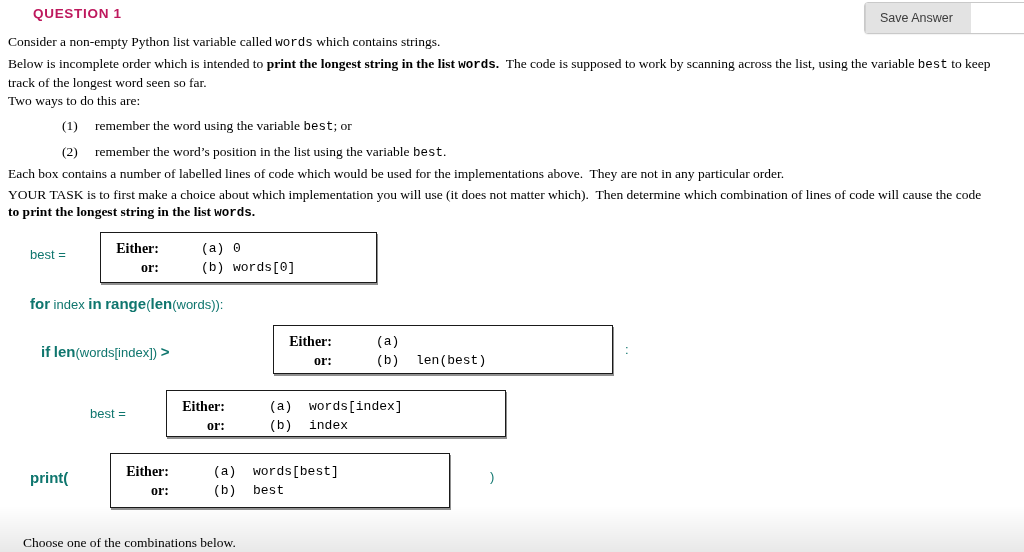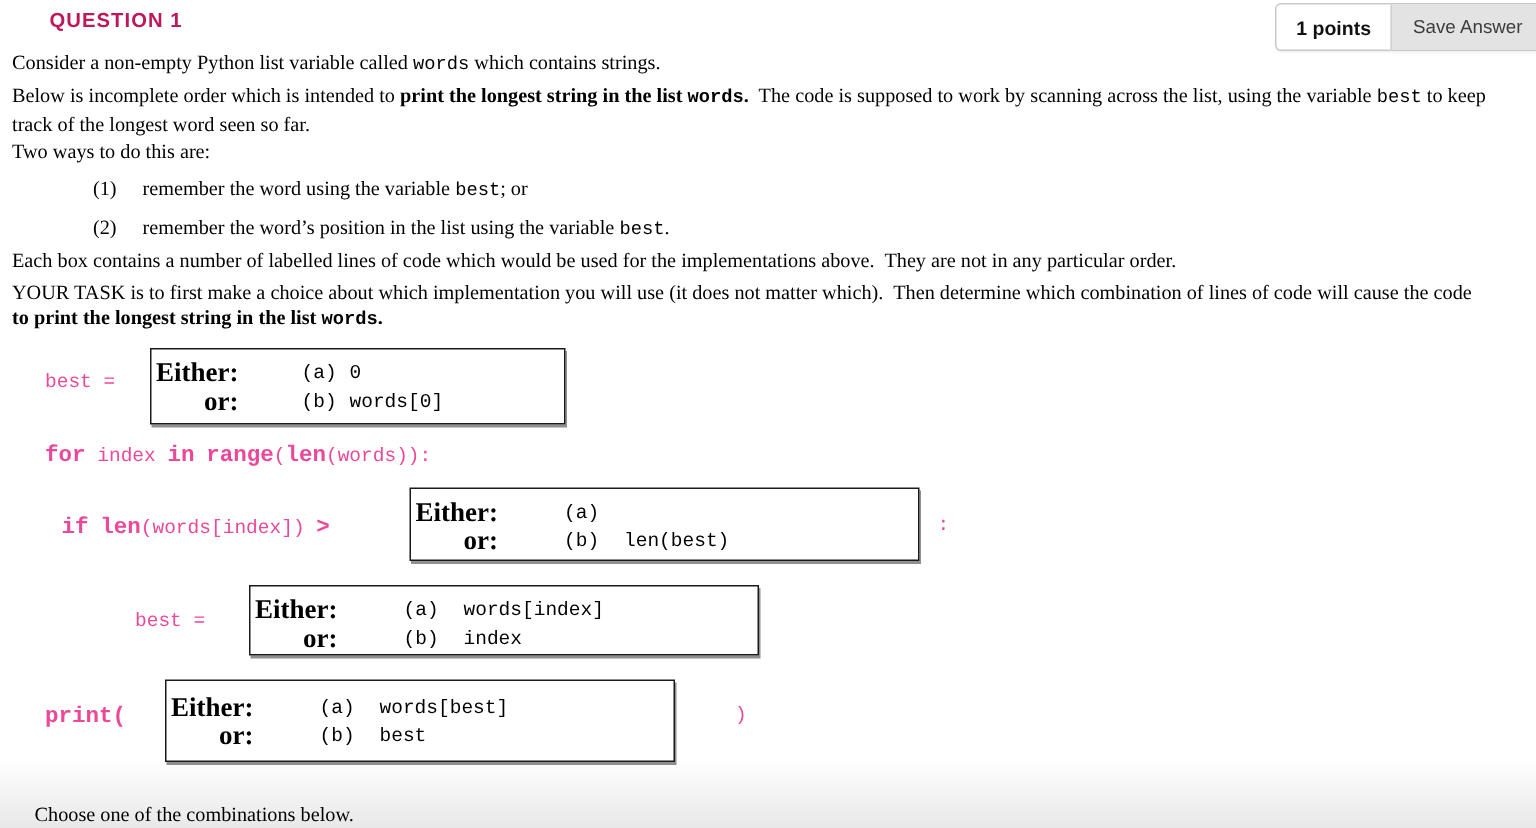--- a/index.html
+++ b/index.html
@@ -36,32 +36,32 @@
     position:absolute;left:8px;width:985px;
     font-size:13.5px;line-height:17px;white-space:pre-wrap;
   }
   .sb{font-weight:bold;}
   .m{font-family:"Liberation Mono","DejaVu Sans Mono",monospace;font-size:12.5px;}
   .mb{font-family:"Liberation Mono","DejaVu Sans Mono",monospace;font-size:12.5px;font-weight:bold;}
   .list-item{position:absolute;left:62px;font-size:13.5px;white-space:pre-wrap;}
   .li-num{display:inline-block;width:33px;}
   
   .code{
-    position:absolute;font-family:Liberation Mono, monospace;
-    font-size:13px;white-space:pre;color:#ec4899;
+    position:absolute;font-family:Liberation Sans, sans-serif;
+    font-size:13px;white-space:pre;color:#0f766e;
   }
   .code .kw{font-weight:bold;font-size:15px;}
   .opt-box{
     position:absolute;background:#fff;border:1px solid #1a1a1a;
     box-shadow:1px 2px 0 rgba(125,125,125,0.85);
     box-sizing:border-box;padding:6px 0 0 0;
   }
   .opt-row{display:flex;line-height:19px;}
   .oc1{width:58px;text-align:right;font-family:"Liberation Serif",serif;
-       font-weight:bold;font-size:18px;}
+       font-weight:bold;font-size:14px;}
   .oc2{margin-left:44px;width:40px;font-family:"Liberation Mono","DejaVu Sans Mono",monospace;
        font-size:13px;white-space:pre;}
   .oc3{font-family:"Liberation Mono","DejaVu Sans Mono",monospace;font-size:13px;white-space:pre;}
   .box1{left:100px;top:232px;width:277px;height:51px;}
   .box1 .oc2{margin-left:42px;width:32px;}
   .box2{left:273px;top:325px;width:340px;height:49px;}
   .box3{left:166px;top:390px;width:340px;height:47px;}
   .box4{left:110px;top:453px;width:340px;height:55px;padding-top:8px;}
   .lbl-assign1{left:30px;top:247px;}
   .for-line{left:30px;top:295px;}
@@ -75,21 +75,20 @@
     position:absolute;left:0;right:0;bottom:0;height:46px;
     background:linear-gradient(to bottom, rgba(0,0,0,0), rgba(0,0,0,0.09));
     pointer-events:none;
   }
 </style>
 </head>
 <body>
 
 <div class="q-title">QUESTION 1</div>
 <div class="header-box">
-  <div class="points">1 points</div>
   <button class="save-btn">Save Answer</button>
 </div>
 
 <div class="para" style="top:33px"><span>Consider a non-empty Python list variable called </span><span class="m">words</span><span> which contains strings.</span></div>
 
 <div class="para" style="top:55px"><span>Below is incomplete order which is intended to </span><span class="sb">print the longest string in the list </span><span class="mb">words</span><span class="sb">.</span><span>  The code is supposed to work by scanning across the list, using the variable </span><span class="m">best</span><span> to keep track of the longest word seen so far.</span></div>
 
 <div class="para" style="top:92px">Two ways to do this are:</div>
 
 <div class="list-item" style="top:118px"><span class="li-num">(1)</span><span>remember the word using the variable </span><span class="m">best</span><span>; or</span></div>

